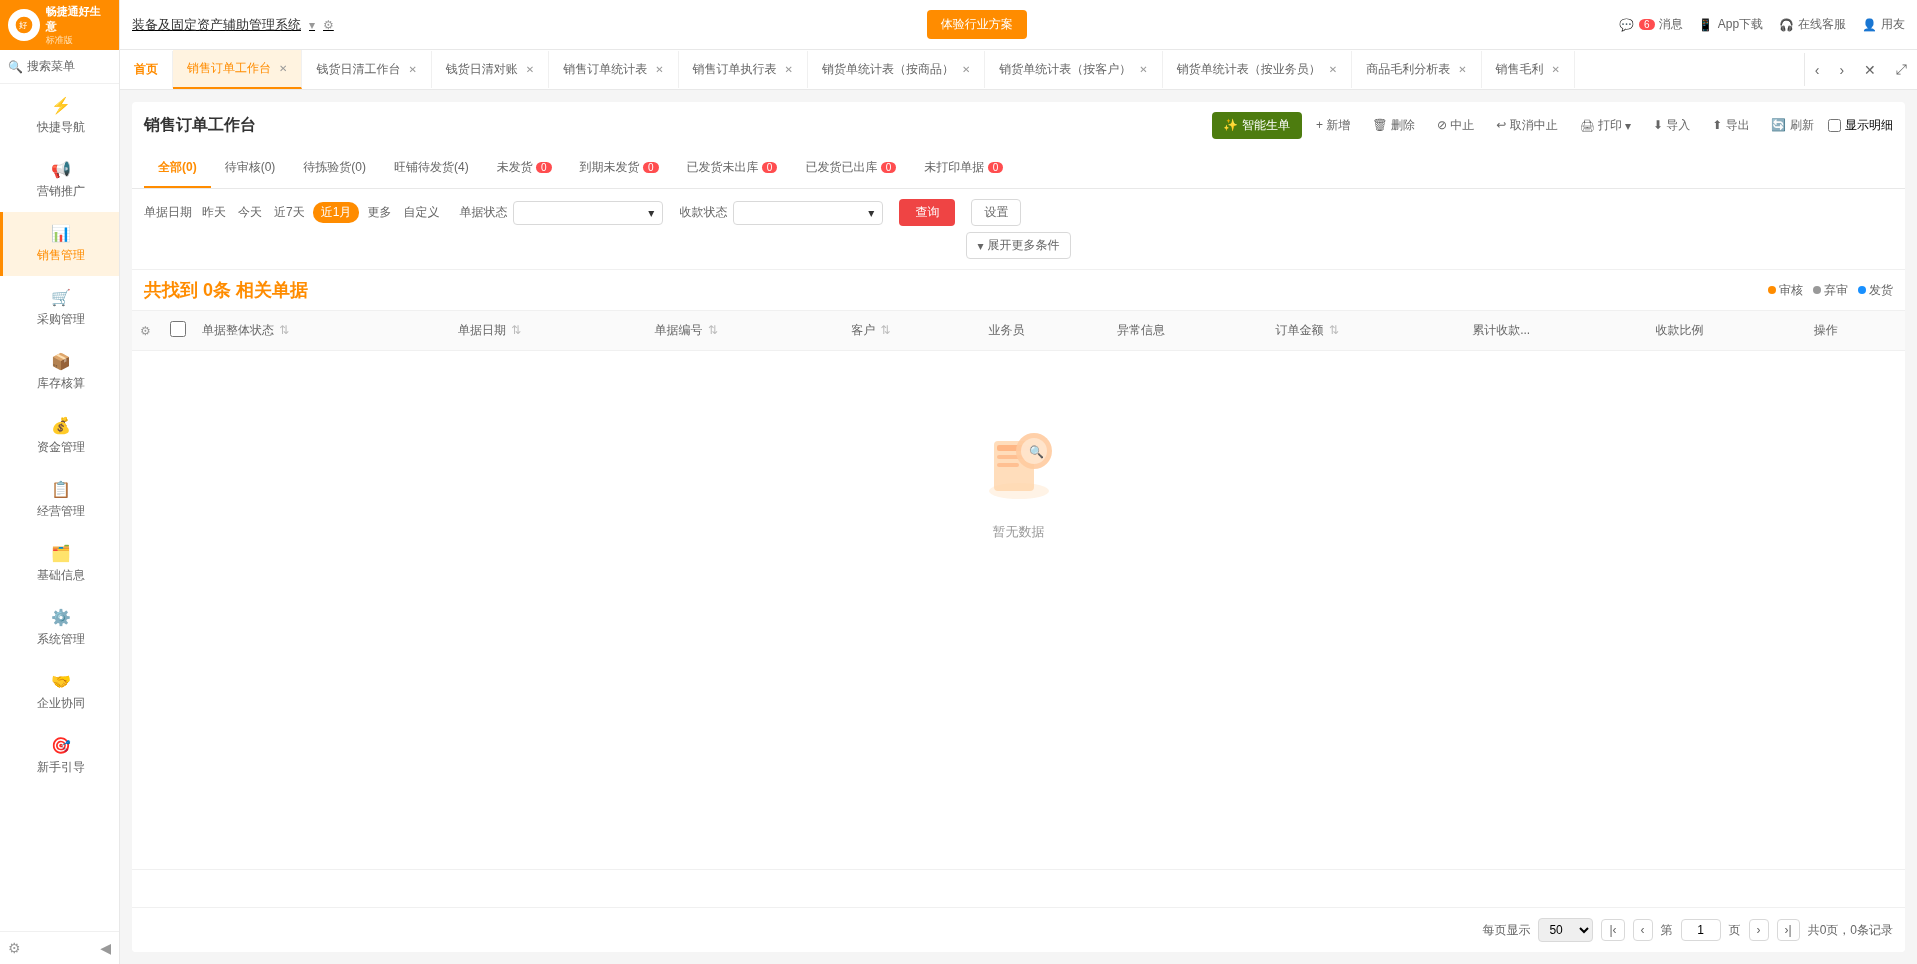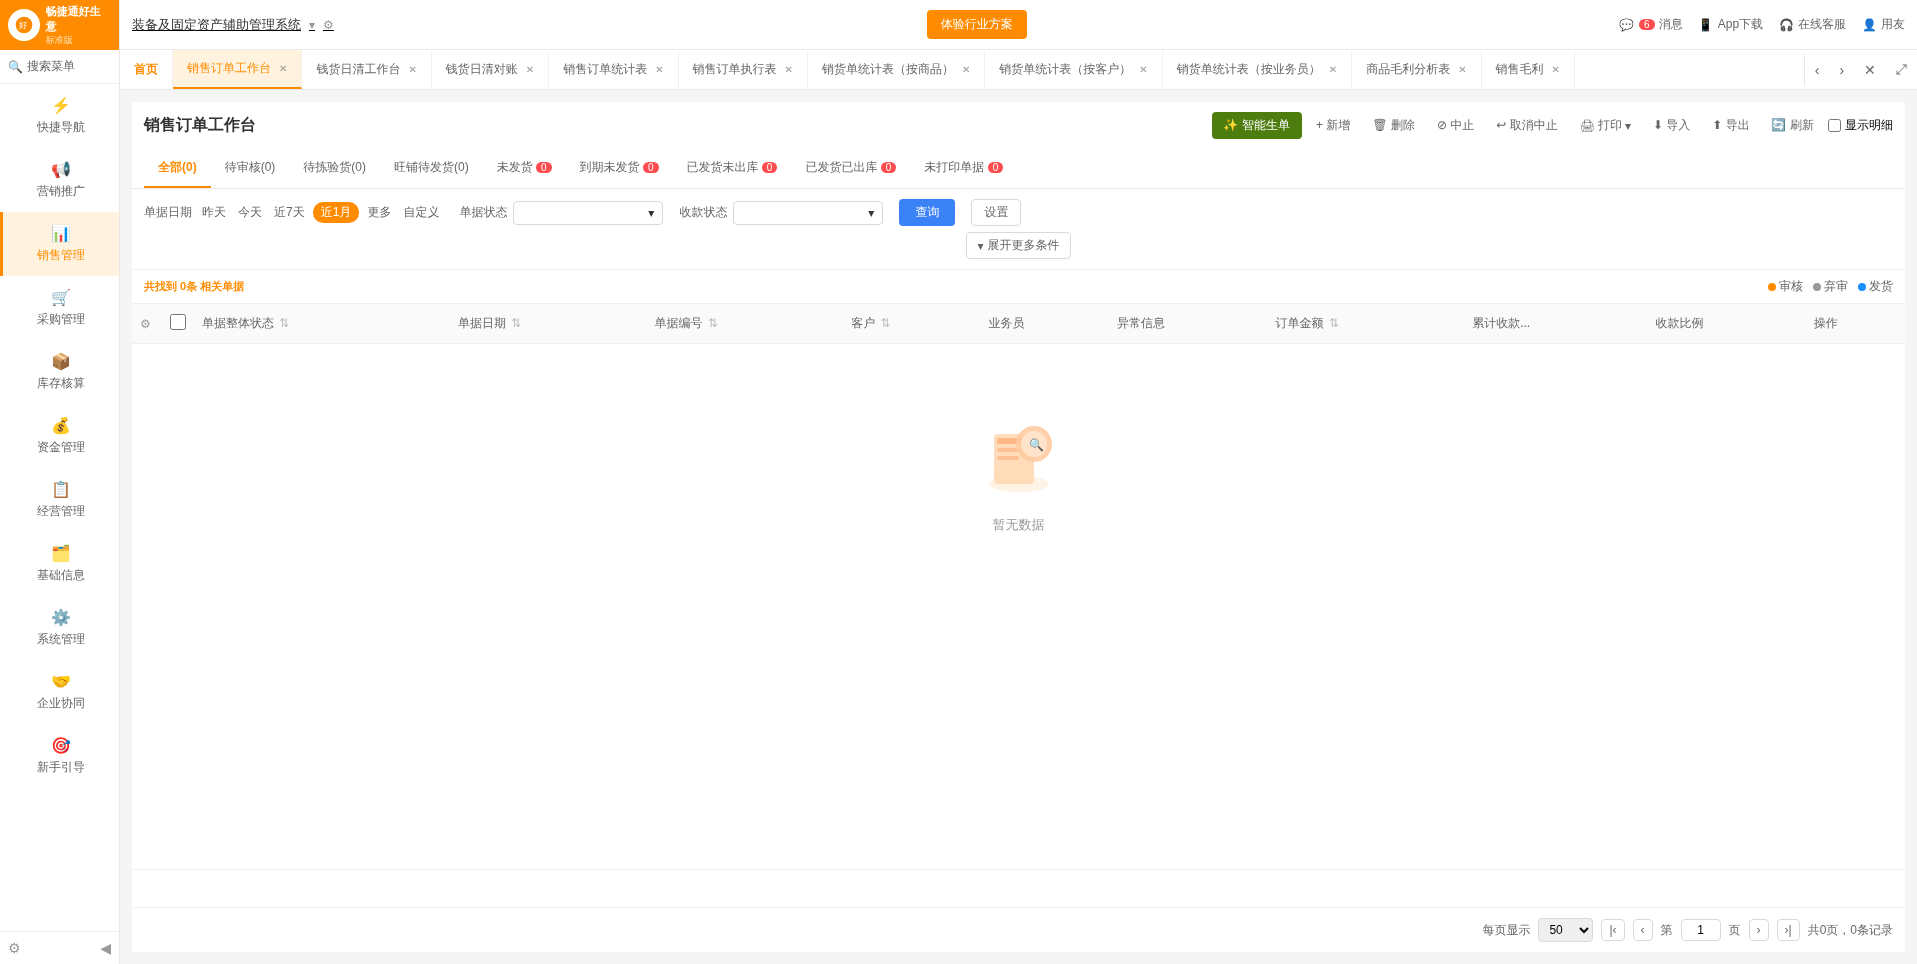--- a/index.html
+++ b/index.html
@@ -59,21 +59,21 @@
     .filter-area { background: #fff; padding: 10px 12px; border-bottom: 1px solid #f0f0f0; }
     .filter-row { display: flex; align-items: center; gap: 16px; flex-wrap: wrap; }
     .filter-item { display: flex; align-items: center; gap: 6px; }
     .filter-label { color: #666; white-space: nowrap; }
     .filter-date-options { display: flex; gap: 4px; align-items: center; }
     .filter-date-opt { color: #666; cursor: pointer; padding: 2px 4px; border-radius: 3px; font-size: 12px; }
     .filter-date-opt.active { background: #ff8c00; color: #fff; border-radius: 10px; padding: 2px 8px; }
     .filter-select { border: 1px solid #d9d9d9; border-radius: 4px; padding: 4px 8px; color: #333; font-size: 12px; min-width: 120px; display: flex; align-items: center; justify-content: space-between; cursor: pointer; background: #fff; }
     .expand-btn { display: flex; align-items: center; gap: 4px; color: #666; cursor: pointer; font-size: 12px; border: 1px solid #d9d9d9; border-radius: 4px; padding: 4px 10px; background: #fff; }
     .table-info { padding: 8px 12px; display: flex; align-items: center; justify-content: space-between; border-bottom: 1px solid #f0f0f0; }
-    .table-info-left { color: #666; font-size: 11px; }
+    .table-info-left { color: #666; font-size: 18px; }
     .table-info-left span { color: #ff8c00; font-weight: bold; }
     .table-info-right { display: flex; gap: 10px; }
     .btn-action { color: #666; font-size: 12px; cursor: pointer; display: flex; align-items: center; gap: 3px; }
     .btn-action .dot { width: 8px; height: 8px; border-radius: 50%; display: inline-block; }
     .btn-action .dot-orange { background: #ff8c00; }
     .btn-action .dot-gray { background: #999; }
     .btn-action .dot-blue { background: #1890ff; }
 
     
     .data-table { width: 100%; border-collapse: collapse; font-size: 12px; }
@@ -288,21 +288,21 @@
         <div class="sub-tab active">
           <span>全部(0)</span>
         </div>
         <div class="sub-tab">
           <span>待审核(0)</span>
         </div>
         <div class="sub-tab">
           <span>待拣验货(0)</span>
         </div>
         <div class="sub-tab">
-          <span>旺铺待发货(0)</span>
+          <span>旺铺待发货(4)</span>
         </div>
         <div class="sub-tab">
           <span>未发货</span>
           <span style="background:#ff4d4f;color:#fff;border-radius:10px;padding:0 5px;font-size:10px;">0</span>
         </div>
         <div class="sub-tab">
           <span>到期未发货</span>
           <span style="background:#ff4d4f;color:#fff;border-radius:10px;padding:0 5px;font-size:10px;">0</span>
         </div>
         <div class="sub-tab">
@@ -339,21 +339,21 @@
               <span>▾</span>
             </div>
           </div>
           <div class="filter-item">
             <span class="filter-label">收款状态</span>
             <div class="filter-select" style="min-width:150px;">
               <span></span>
               <span>▾</span>
             </div>
           </div>
-          <button class="btn-toolbar" style="background:#3b82f6;color:#fff;border:none;padding:5px 16px;border-radius:4px;">查询</button>
+          <button class="btn-toolbar" style="background:#ef4444;color:#fff;border:none;padding:5px 16px;border-radius:4px;">查询</button>
           <button class="btn-toolbar" style="border:1px solid #d9d9d9;border-radius:4px;padding:4px 12px;">设置</button>
         </div>
         <div style="margin-top:6px;display:flex;justify-content:center;">
           <button class="expand-btn">
             <span>▾</span>
             <span>展开更多条件</span>
           </button>
         </div>
       </div>
 

